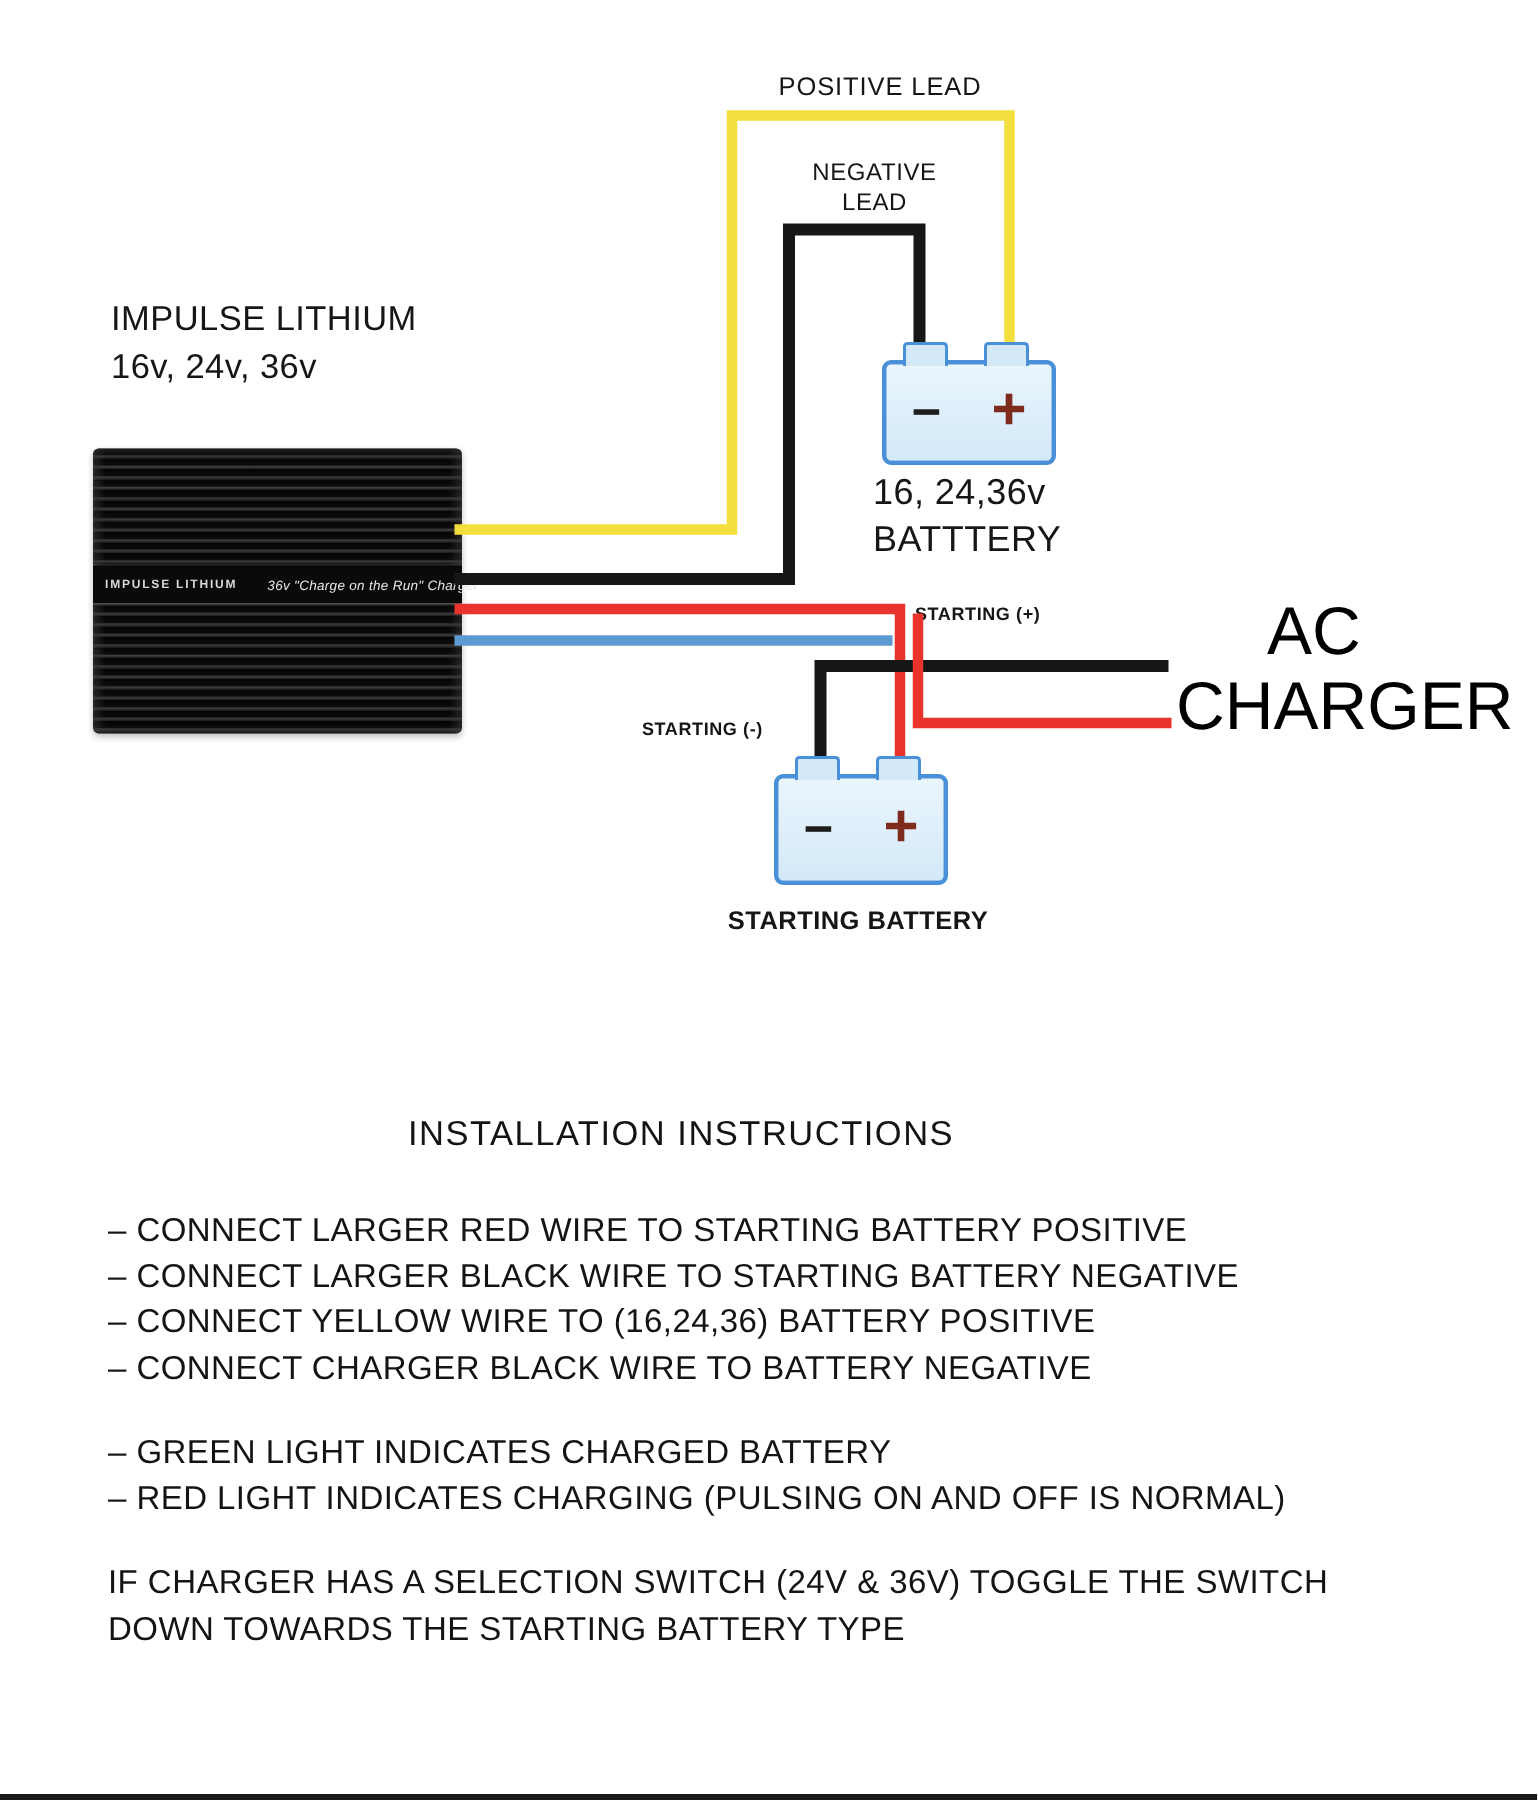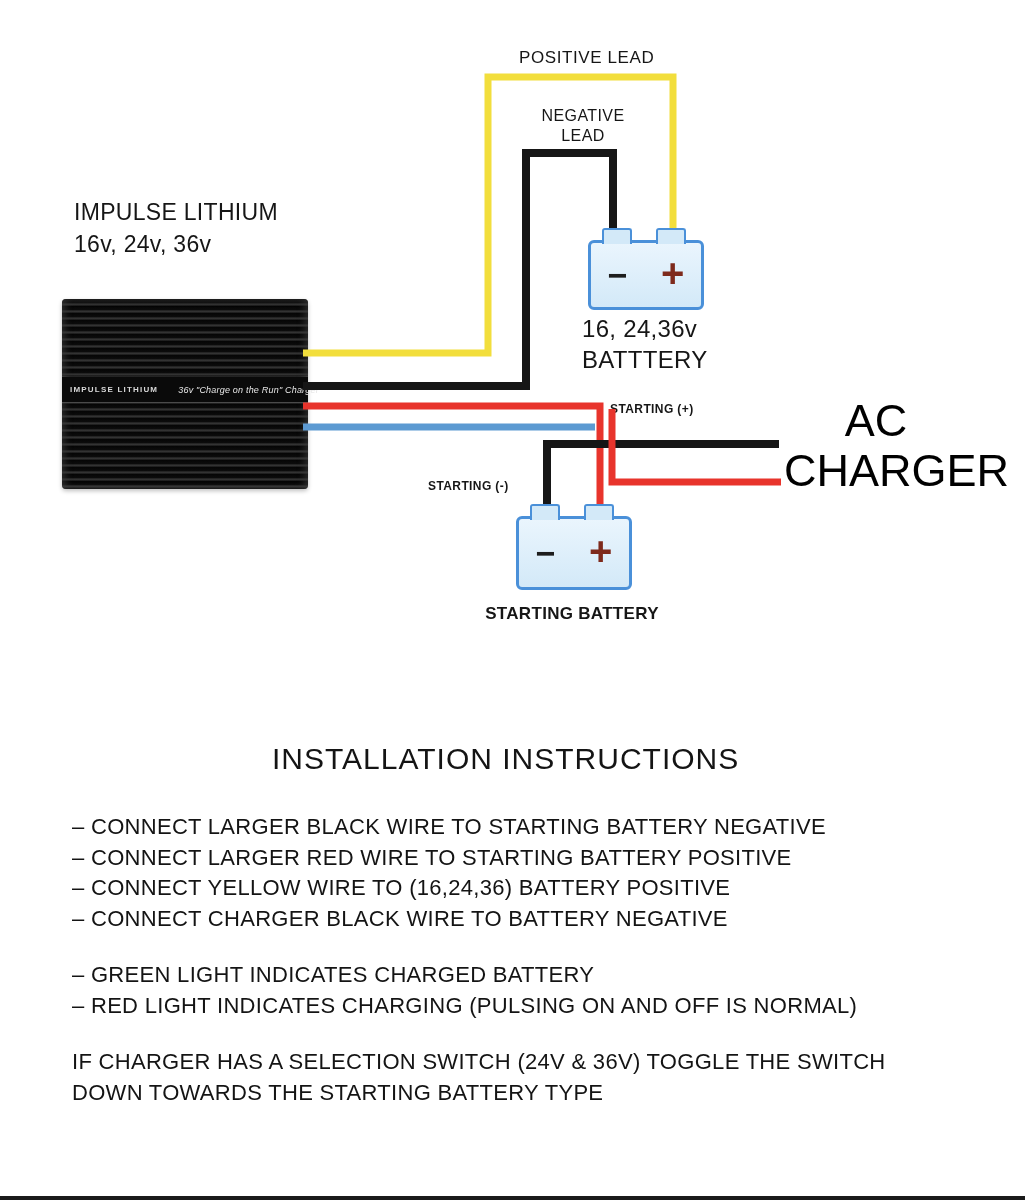--- a/index.html
+++ b/index.html
@@ -75,21 +75,21 @@
     border-bottom: none;
     border-radius: 3px 3px 0 0;
   }
   .t-neg { left: 11px; }
   .t-pos { left: 65px; }
   .battery .minus { font-size: 34px; font-weight: bold; color: var(--minus-symbol-color, #1d1d1d); line-height: 1; }
   .battery .plus  { font-size: 40px; font-weight: bold; color: var(--plus-symbol-color, #7e2a1c); line-height: 1; margin-top: -4px; }
 
   
   .instructions { position: absolute; left: 72px; top: 742px; width: 930px; font-size: 22px; letter-spacing: 0.3px; color: #141414; }
-  .ins-title { margin: 0 0 36px 200px; font-size: 30px; letter-spacing: 1px; }
+  .ins-title { margin: 0 0 36px 200px; font-size: 23px; letter-spacing: 1px; }
   .instructions p { margin: 0; line-height: 30.5px; white-space: pre-line; }
   .group-indicators { margin-top: 26px; }
   .switch-note { margin-top: 26px !important; }
 
   .bottom-edge {
     position: absolute; left: 0; bottom: 0; width: 100%; height: 4px;
     background: #1a1a1a;
   }
 </style>
 </head>
@@ -137,22 +137,22 @@
 BATTTERY</div>
   <div class="lbl starting-pos">STARTING (+)</div>
   <div class="lbl starting-neg">STARTING (-)</div>
   <div class="lbl ac-charger">AC
 CHARGER</div>
   <div class="lbl starting-battery-caption">STARTING BATTERY</div>
 
   <div class="instructions">
     <div class="ins-title">INSTALLATION INSTRUCTIONS</div>
     <div class="group-wiring">
+      <p>– CONNECT LARGER RED WIRE TO STARTING BATTERY POSITIVE</p>
       <p>– CONNECT LARGER BLACK WIRE TO STARTING BATTERY NEGATIVE</p>
-      <p>– CONNECT LARGER RED WIRE TO STARTING BATTERY POSITIVE</p>
       <p>– CONNECT YELLOW WIRE TO (16,24,36) BATTERY POSITIVE</p>
       <p>– CONNECT CHARGER BLACK WIRE TO BATTERY NEGATIVE</p>
     </div>
     <div class="group-indicators">
       <p>– GREEN LIGHT INDICATES CHARGED BATTERY</p>
       <p>– RED LIGHT INDICATES CHARGING (PULSING ON AND OFF IS NORMAL)</p>
     </div>
     <p class="switch-note">IF CHARGER HAS A SELECTION SWITCH (24V &amp; 36V) TOGGLE THE SWITCH
 DOWN TOWARDS THE STARTING BATTERY TYPE</p>
   </div>

